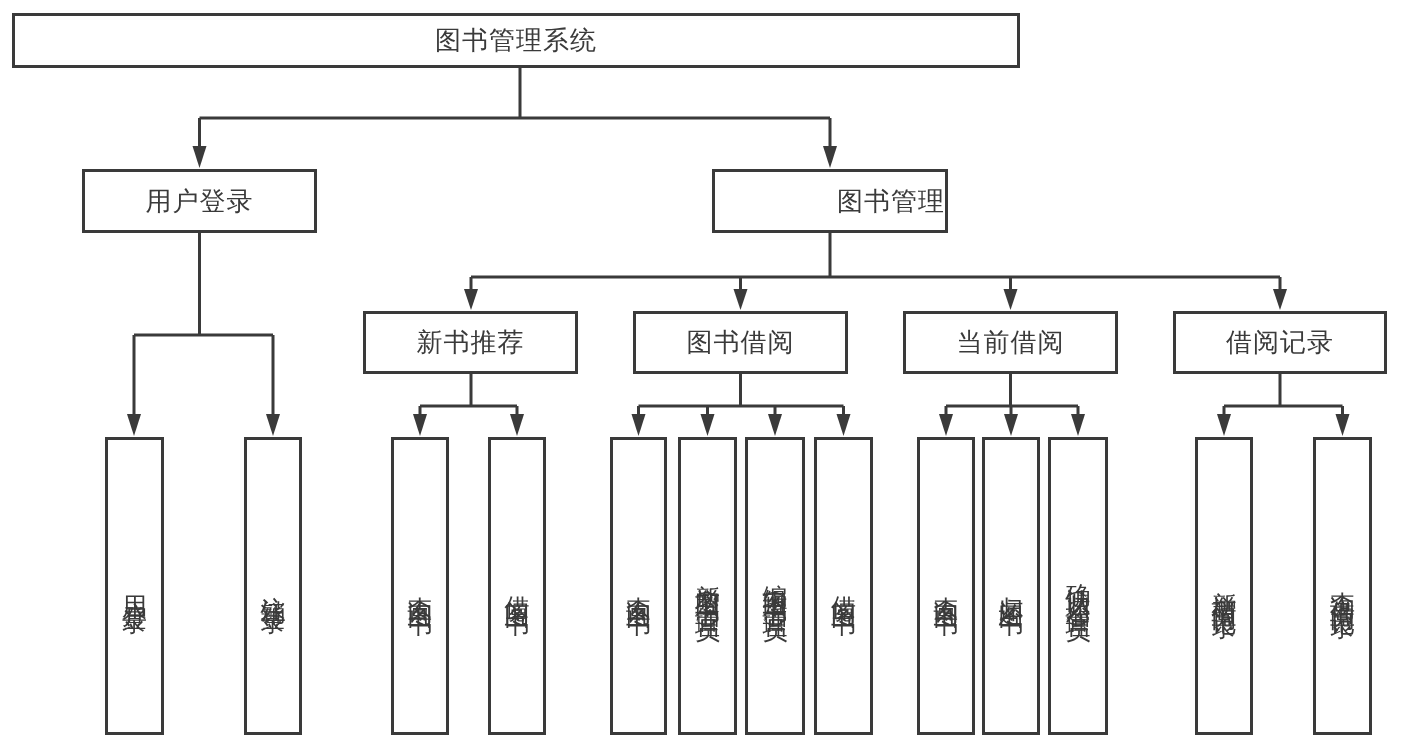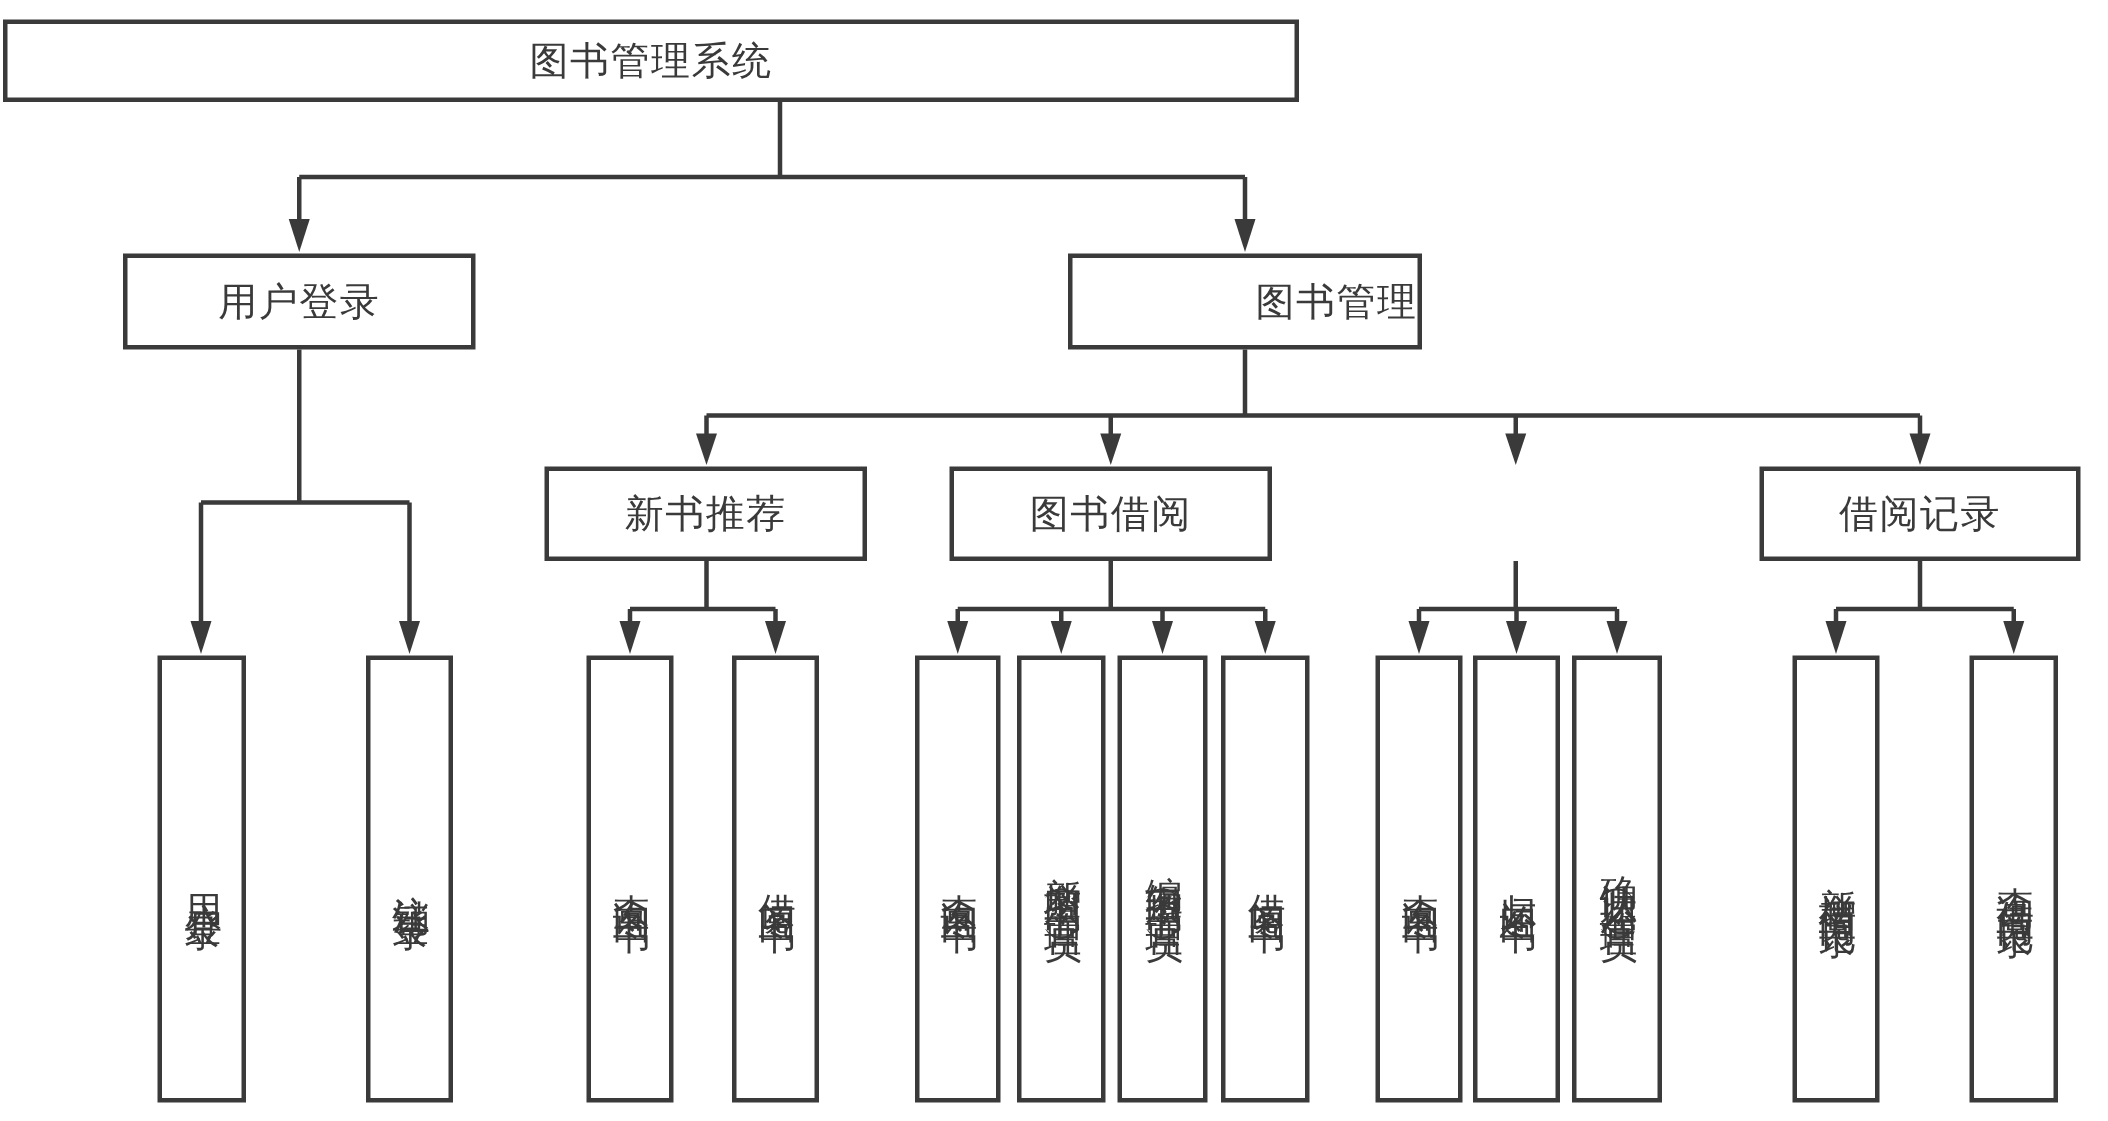--- a/index.html
+++ b/index.html
@@ -101,36 +101,39 @@
 
       <polygon points="939,414 953,414 946,436"></polygon>
       <polygon points="1004,414 1018,414 1011,436"></polygon>
       <polygon points="1071,414 1085,414 1078,436"></polygon>
 
       <polygon points="1217,414 1231,414 1224,436"></polygon>
       <polygon points="1335.5,414 1349.5,414 1342.5,436"></polygon>
     </g>
   </svg>
 
-  <div class="box h-node" style="left:2px; top:13px; width:864px; height:55px;text-align:right;">
+  <div class="box h-node" style="left:12px; top:13px; width:1008px; height:55px;text-align:right;">
     <span>图书管理系统</span>
   </div>
 
   <div class="box h-node" style="left:82px; top:169px; width:235px; height:64px;">
     <span>用户登录</span>
   </div>
   <div class="box h-node" style="left:712px; top:169px; width:236px; height:64px;justify-content:flex-end;">
     <span>图书管理</span>
   </div>
 
   <div class="box h-node" style="left:633px; top:311px; width:215px; height:63px;">
     <span>图书借阅</span>
   </div>
   <div class="box h-node" style="left:363px; top:311px; width:215px; height:63px;">
     <span>新书推荐</span>
+  </div>
+  <div class="box h-node" style="left:903px; top:311px; width:215px; height:63px;">
+    <span>当前借阅</span>
   </div>
   <div class="box h-node" style="left:1173px; top:311px; width:214px; height:63px;">
     <span>借阅记录</span>
   </div>
 
   <div class="box leaf" style="left:105px; top:437px; width:59px; height:298px;">
     <span>用户登录</span>
   </div>
   <div class="box leaf" style="left:244px; top:437px; width:58px; height:298px;">
     <span>注销登录</span>

